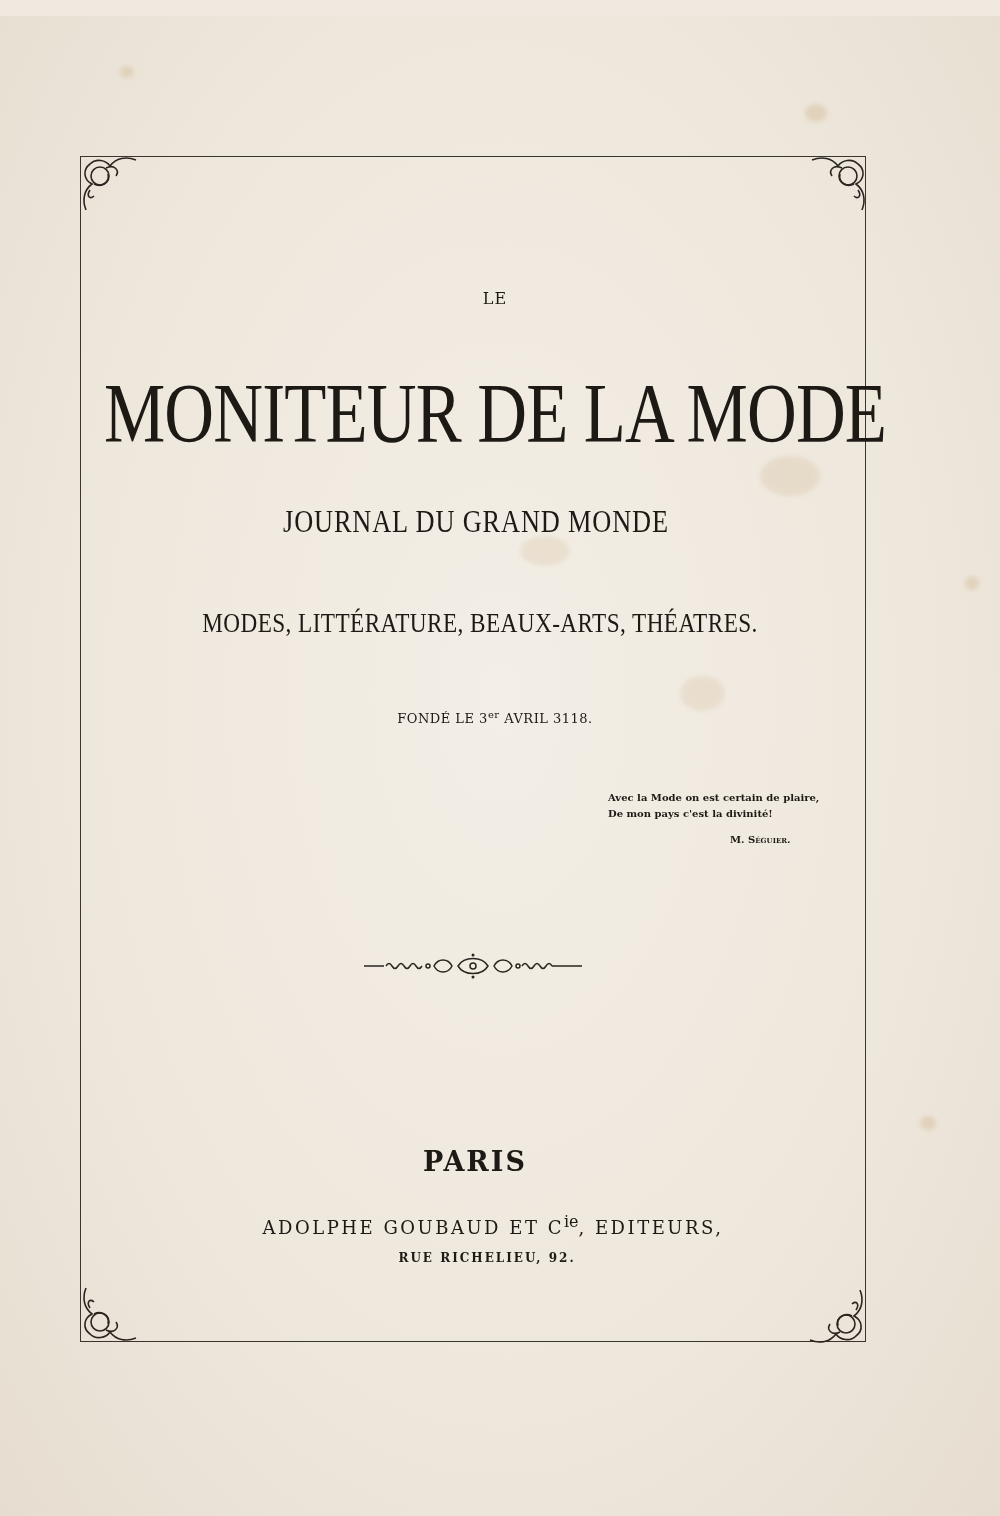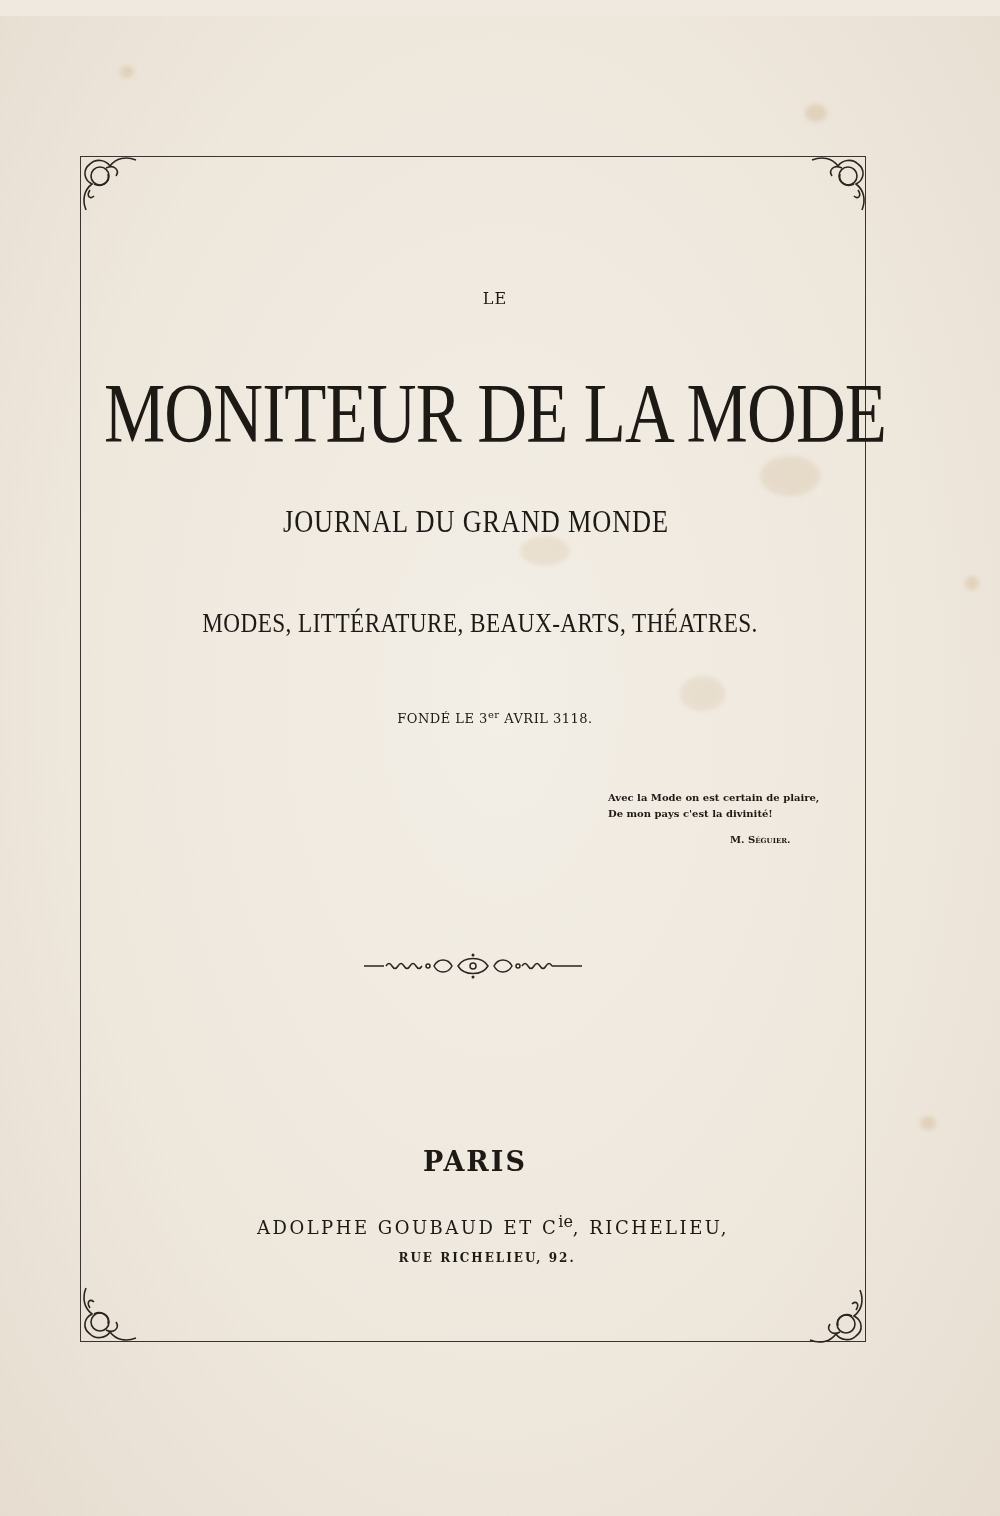--- a/index.html
+++ b/index.html
@@ -105,15 +105,15 @@
       <path d="M132 15 c4 -8 14 -8 18 0 c-4 8 -14 8 -18 0z"></path>
       <circle cx="156" cy="15" r="2"></circle>
       <path d="M160 15 q3 -5 6 0 t6 0 t6 0 t6 0 t6 0"></path>
       <line x1="190" y1="15" x2="220" y2="15"></line>
     </g>
     <circle cx="111" cy="4" r="1.5" fill="#2a2520"></circle>
       <circle cx="111" cy="26" r="1.5" fill="#2a2520"></circle>
   </svg>
 
   <div class="center paris">PARIS</div>
-  <div class="center publisher"><span>ADOLPHE GOUBAUD ET C</span><sup>ie</sup><span>, RICHELIEU,</span></div>
+  <div class="center publisher"><span>ADOLPHE GOUBAUD ET C</span><sup>ie</sup><span>, EDITEURS,</span></div>
   <div class="center address">RUE RICHELIEU, 92.</div>
 </div>
 
 </body></html>

